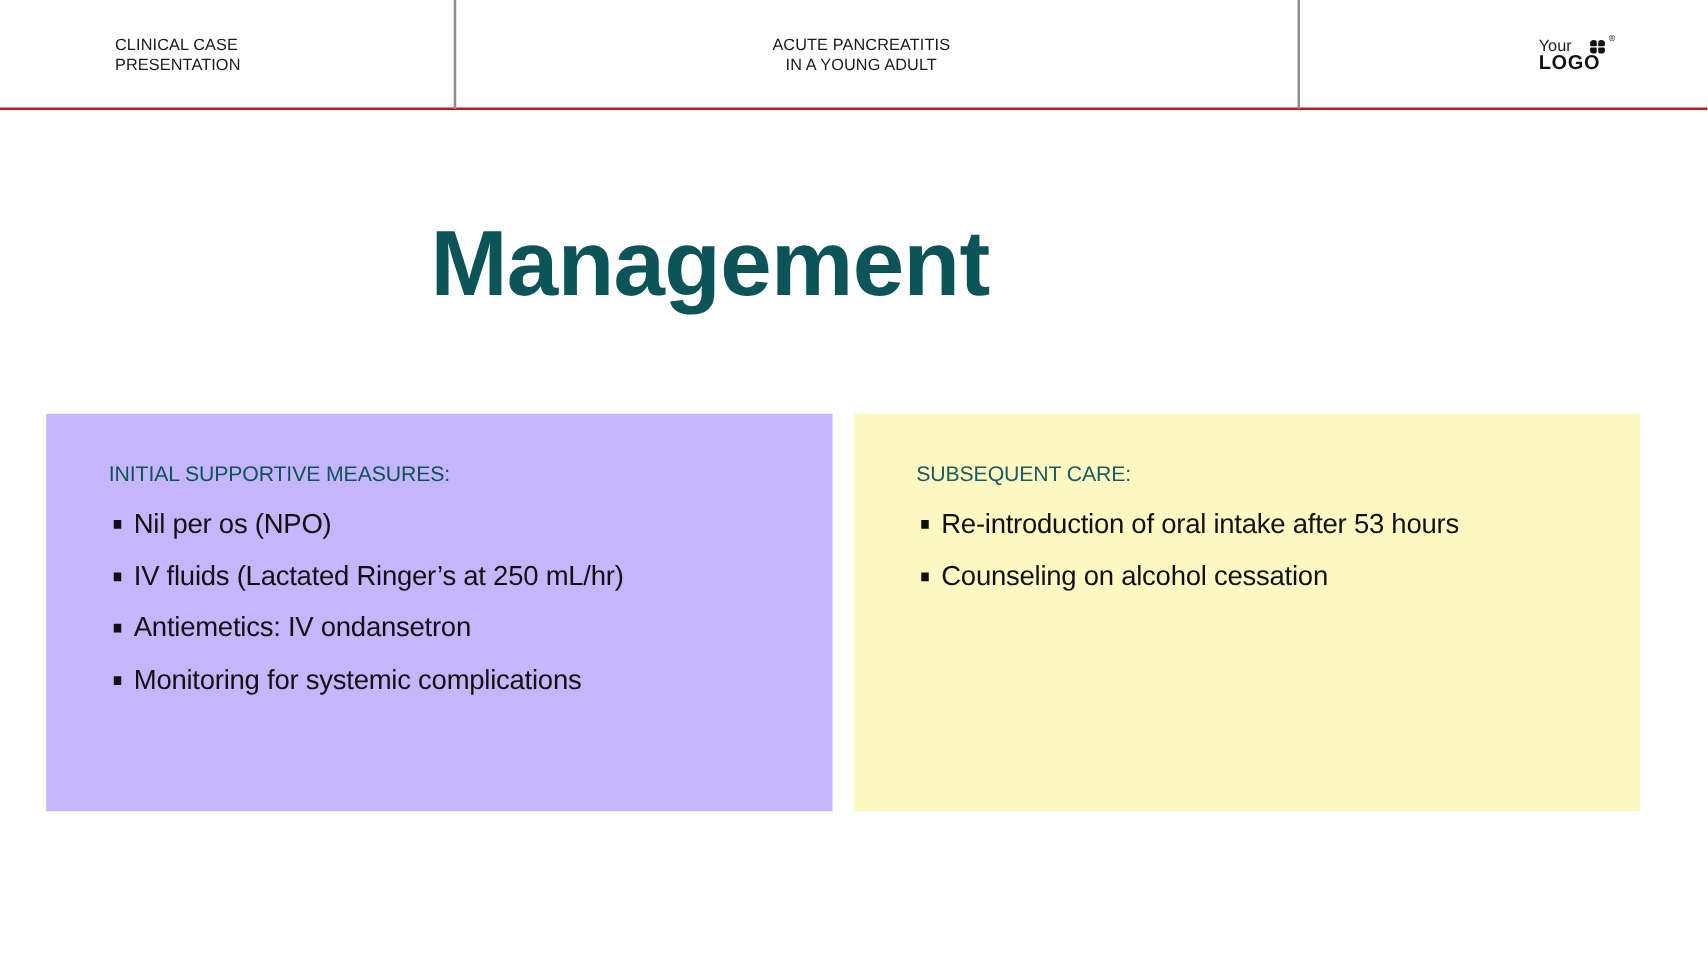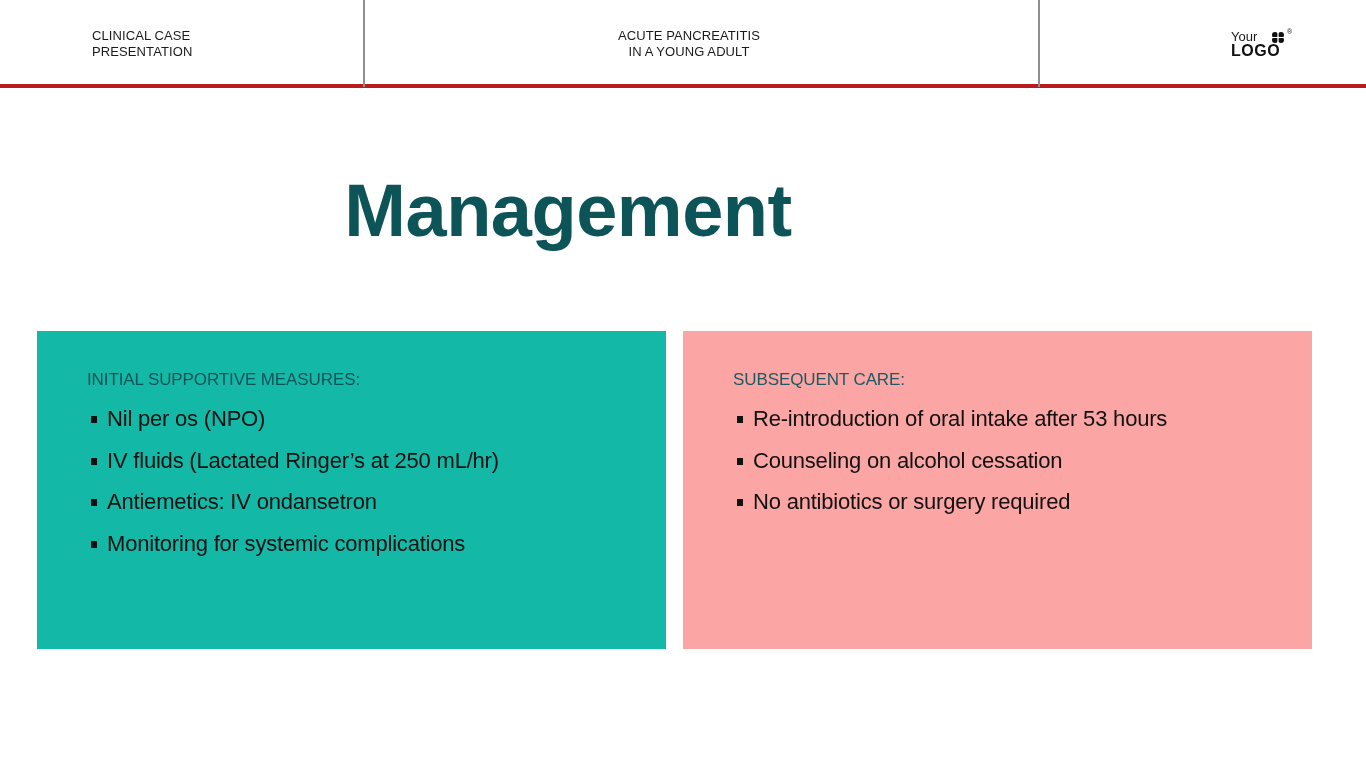--- a/index.html
+++ b/index.html
@@ -1,21 +1,21 @@
 <!DOCTYPE html>
 <html><head>
   <meta charset="utf-8">
   <style>
     * { margin: 0; padding: 0; box-sizing: border-box; }
     html, body { width: 1366px; height: 768px; background: #ffffff; overflow: hidden; }
     body { font-family: "Liberation Sans", sans-serif; color: #111111; position: relative; }
 
     .header {
       position: absolute; left: 0; top: 0; width: 1366px; height: 88px;
-      border-bottom: 4px solid #b91c1c;
+      border-bottom: 2px solid #b91c1c;
     }
     .hdr-divider {
       position: absolute; top: 0; width: 2px; height: 87px; background: #8e8e8e;
     }
     .hdr-left {
       position: absolute; left: 92px; top: 28px;
       font-size: 13px; line-height: 16px; color: #1a1a1a; letter-spacing: 0.1px;
     }
     .hdr-center {
       position: absolute; left: 352px; width: 674px; top: 28px; text-align: center;
@@ -41,22 +41,22 @@
     }
 
     .title {
       position: absolute; left: 0; width: 1136px; top: 166px; text-align: center;
       font-size: 74px; line-height: 90px; color: #0c5458; letter-spacing: -0.5px;
     }
 
     .panel {
       position: absolute; top: 331px; height: 318px; width: 629px;
     }
-    .panel-left { left: 37px; background: #14b8a6; }
-    .panel-right { left: 683px; background: #fca5a5; }
+    .panel-left { left: 37px; background: #c4b5fd; }
+    .panel-right { left: 683px; background: #fef9c3; }
 
     .panel-heading {
       position: absolute; top: 39px; font-size: 17px; line-height: 20px; color: #0c5458; letter-spacing: -0.1px;
     }
     .panel-left .panel-heading { left: 50px; }
     .panel-right .panel-heading { left: 50px; color: #1b5a60; }
 
     .bullets { position: absolute; top: 70px; list-style: none; }
     .panel-left .bullets { left: 54px; }
     .panel-right .bullets { left: 54px; }
@@ -107,15 +107,14 @@
     <li class="bullet-item"><span class="bullet-marker"></span><span>Antiemetics: IV ondansetron</span></li>
     <li class="bullet-item"><span class="bullet-marker"></span><span>Monitoring for systemic complications</span></li>
   </ul>
 </div>
 
 <div class="panel panel-right">
   <div class="panel-heading">SUBSEQUENT CARE:</div>
   <ul class="bullets">
     <li class="bullet-item"><span class="bullet-marker"></span><span>Re-introduction of oral intake after 53 hours</span></li>
     <li class="bullet-item"><span class="bullet-marker"></span><span>Counseling on alcohol cessation</span></li>
-    <li class="bullet-item"><span class="bullet-marker"></span><span>No antibiotics or surgery required</span></li>
   </ul>
 </div>
 
 </body></html>

